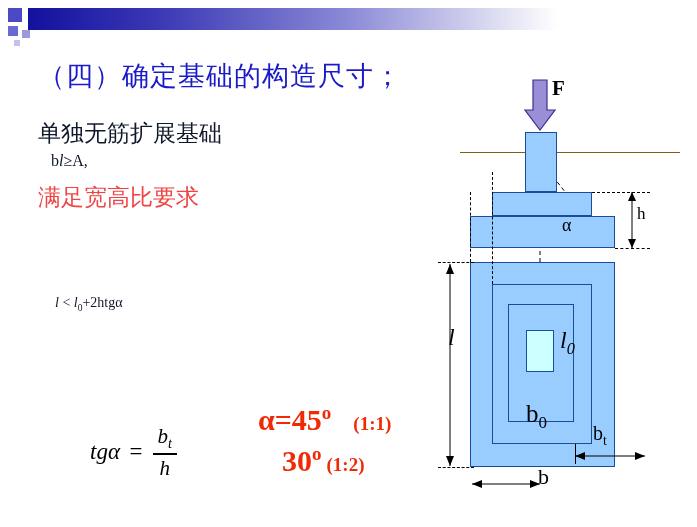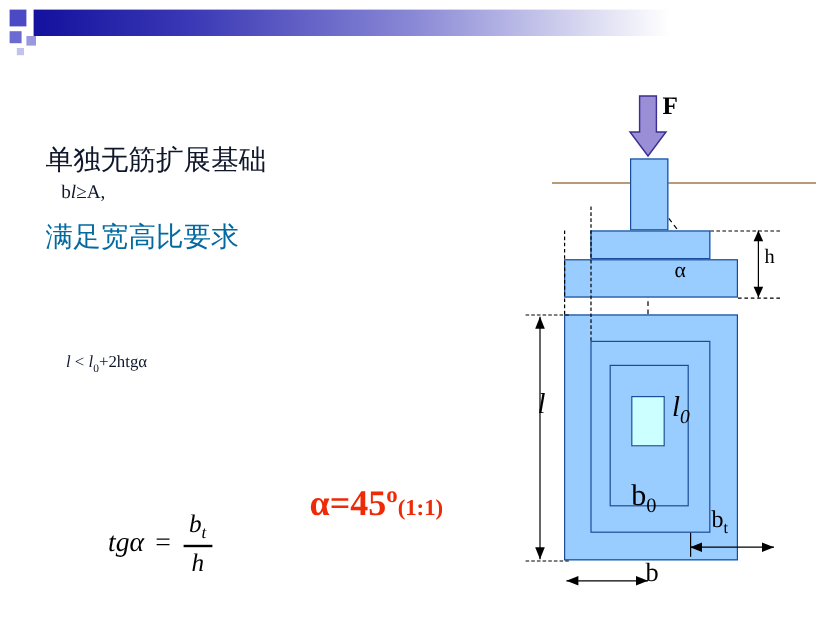--- a/index.html
+++ b/index.html
@@ -50,21 +50,21 @@
     font-family: "Liberation Serif", serif;
     letter-spacing: 1px;
     white-space: nowrap;
   }
   .line {
     position: absolute;
     white-space: nowrap;
     font-family: "Liberation Serif", serif;
   }
   .l-black { color: #0f172a; }
-  .l-blue  { color: #0369a1; font-family: Liberation Serif, serif; }
+  .l-blue  { color: #ef4444; font-family: Liberation Serif, serif; }
 
   .t1 { left: 38px;  top: 118px; font-size: 23px; }
   .t2 { left: 51px;  top: 152px; font-size: 16px; }
   .t3 { left: 38px;  top: 182px; font-size: 23px; }
   .t4 { left: 55px;  top: 248px; font-size: 21px; }
   .t5 { left: 55px;  top: 295px; font-size: 14px; }
   .t6 { left: 40px;  top: 348px; font-size: 22px; }
 
   .ital { font-style: italic; }
   sub  { font-size: 0.68em; }
@@ -157,20 +157,21 @@
 <body>
 
 <div id="slide">
 
   <div class="header-bar"></div>
   <div class="header-square sq1"></div>
   <div class="header-square sq2"></div>
   <div class="header-square sq3"></div>
   <div class="header-square sq4"></div>
 
+  <div class="title">（四）确定基础的构造尺寸；</div>
 
   <div class="line t1 l-black">单独无筋扩展基础</div>
 
   <div class="line t2 l-black">
     <span>b</span><span class="ital">l</span><span>≥A,</span>
   </div>
 
   <div class="line t3 l-blue">满足宽高比要求</div>
 
 
@@ -184,21 +185,24 @@
       <span>α</span>
     <span style="margin-left:8px;">=</span>
     <span class="frac">
       <span class="num"><span>b</span><sub>t</sub></span>
       <span class="bar"></span>
       <span class="den">h</span>
     </span>
   </div>
 
   <div class="alpha-note an1">
-    <span>α</span><span>=</span><span>45</span><sup class="an-small">o</sup><span class="an-small" style="margin-left:0;">(1:1)</span>
+    <span>α</span><span>=</span><span>45</span><sup class="an-small">o</sup><span class="an-small" style="margin-left:22px;">(1:1)</span>
+  </div>
+  <div class="alpha-note an2">
+    <span>30</span><sup class="an-small">o</sup><span class="an-small" style="margin-left:5px;">(1:2)</span>
   </div>
 
   <div id="diagram">
 
     <svg width="260" height="440">
 
       <g>
         <polygon points="103,8 117,8 117,38 125,38 110,58 95,38 103,38" fill="#9a8fd6" stroke="#3b2f8f" stroke-width="1.2"></polygon>
       </g>
 

